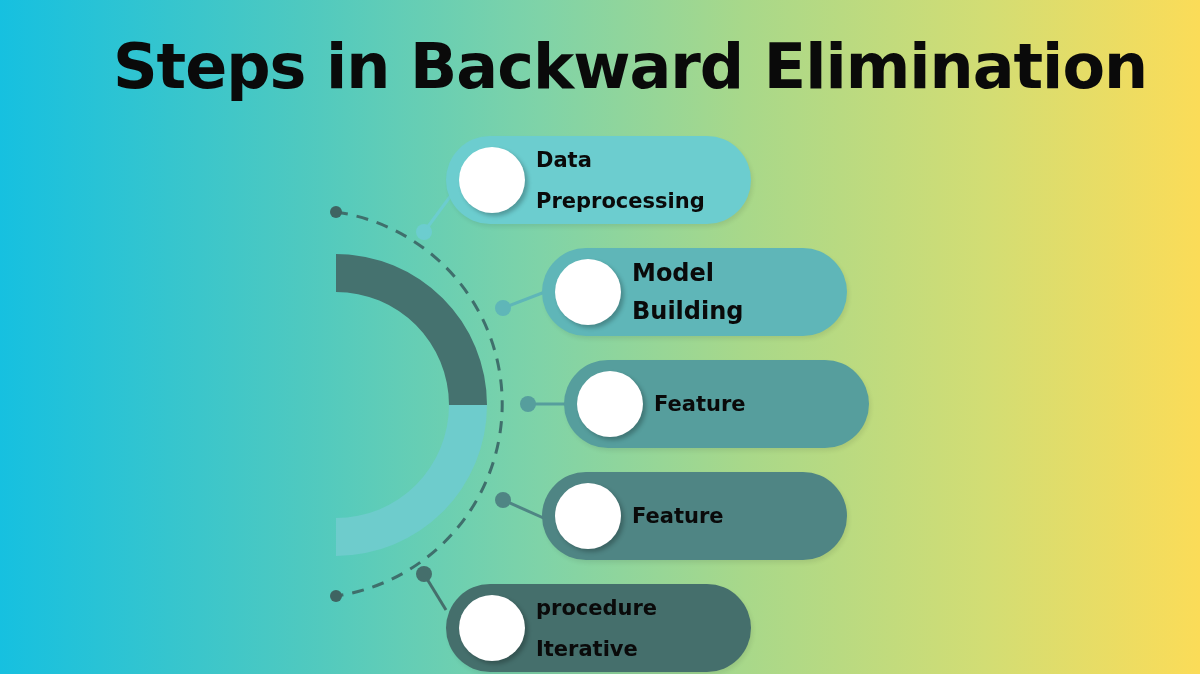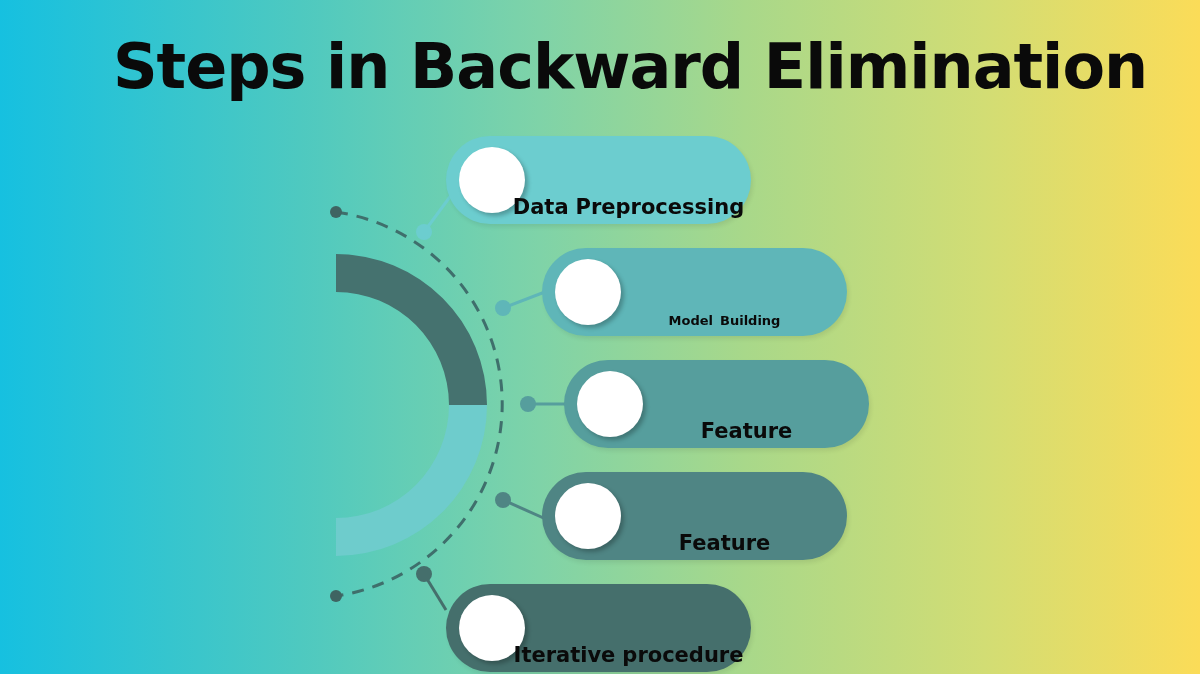--- a/index.html
+++ b/index.html
@@ -17,21 +17,21 @@
   .pill {
     position:absolute; height:88px; border-radius:44px;
     box-shadow: 2px 3px 4px rgba(0,0,0,0.08);
   }
   .pill .circle {
     position:absolute; left:13px; top:11px; width:66px; height:66px; border-radius:50%;
     background:#ffffff; box-shadow: 3px 3px 4px rgba(0,0,0,0.25);
   }
   .pill .label {
     position:absolute; left:90px; right:30px; top:0; bottom:0;
-    display:flex; flex-direction:row; justify-content:center; align-items:flex-end;
+    display:flex; flex-direction:column; justify-content:center; align-items:flex-start;
     font-weight:bold; font-size:21px; line-height:34px; color:#0a0a0a; text-align:center;gap:7px;
   }
 </style>
 </head>
 <body>
 
 <div class="title">Steps in Backward Elimination</div>
 
 <svg class="deco" width="1200" height="674">
 
@@ -57,21 +57,21 @@
 <div class="pill" style="left:446px; top:136px; width:305px; background:#6ccdcf;">
   <div class="circle"></div>
   <div class="label">
     <span>Data</span>
     <span>Preprocessing</span>
   </div>
 </div>
 
 <div class="pill" style="left:542px; top:248px; width:305px; background:#5fb6b8;">
   <div class="circle"></div>
-  <div class="label" style="font-size:13px; line-height:31px;">
+  <div class="label" style="font-size:24px; line-height:31px;">
     <span>Model</span>
     <span>Building</span>
   </div>
 </div>
 
 <div class="pill" style="left:564px; top:360px; width:305px; background:#569e9d;">
   <div class="circle"></div>
   <div class="label">
     <span>Feature</span>
   </div>
@@ -80,16 +80,16 @@
 <div class="pill" style="left:542px; top:472px; width:305px; background:#4f8584;">
   <div class="circle"></div>
   <div class="label">
     <span>Feature</span>
   </div>
 </div>
 
 <div class="pill" style="left:446px; top:584px; width:305px; background:#456f6c;">
   <div class="circle"></div>
   <div class="label">
+    <span>procedure</span>
     <span>Iterative</span>
-    <span>procedure</span>
   </div>
 </div>
 
 </body></html>

